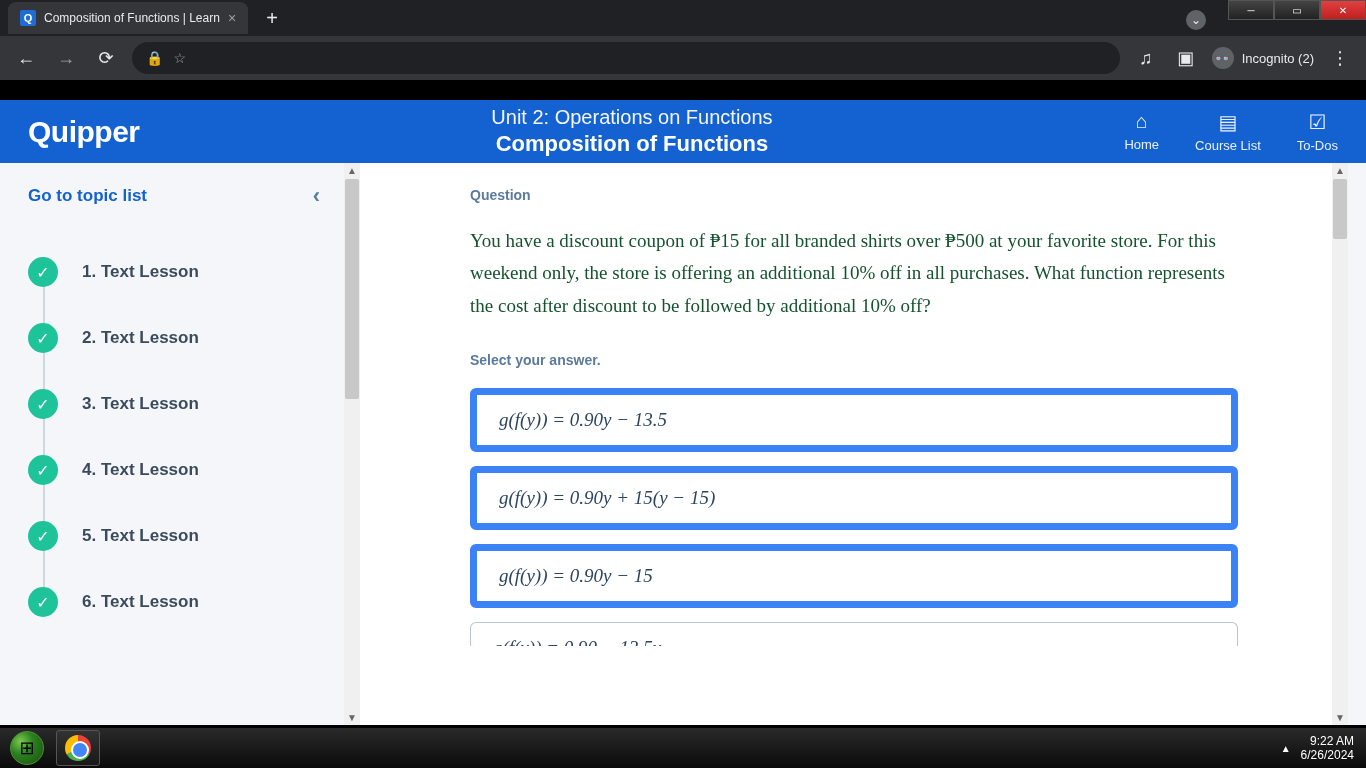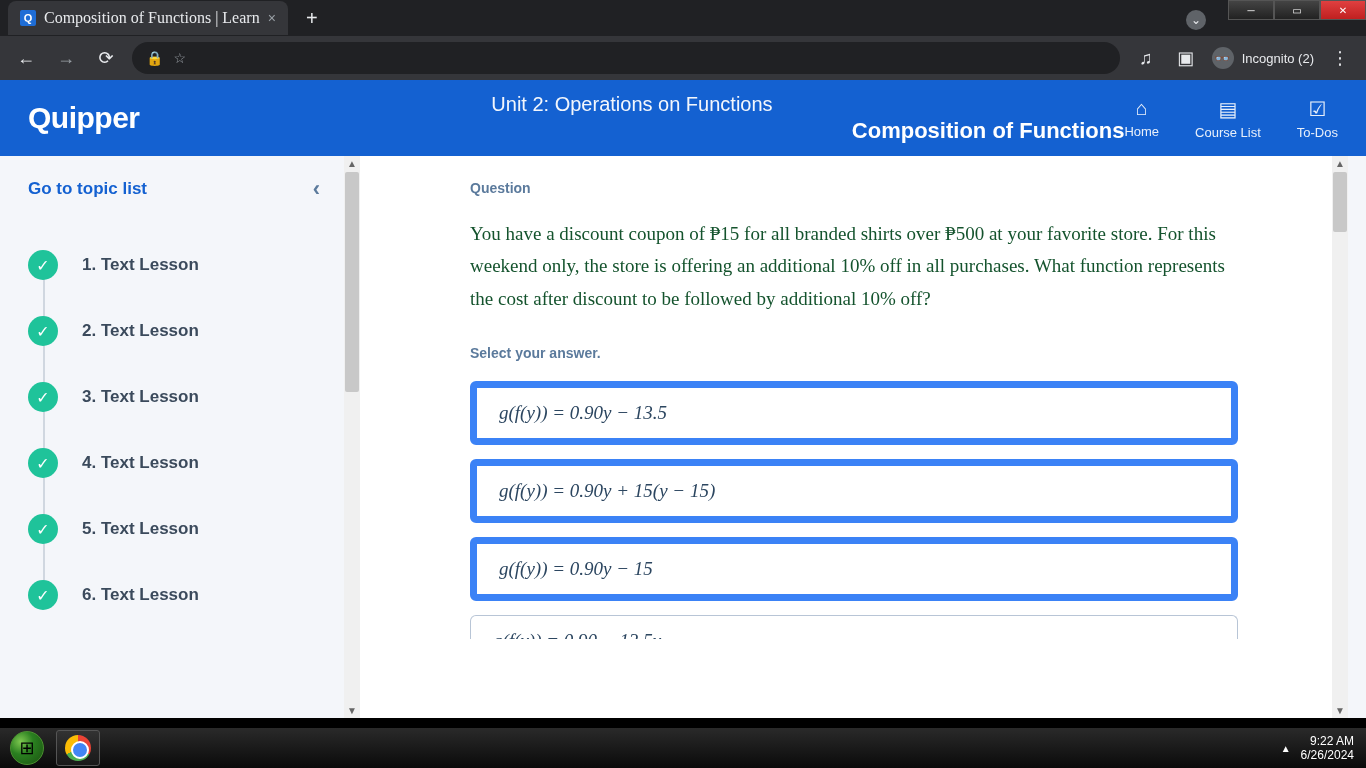--- a/index.html
+++ b/index.html
@@ -8,40 +8,40 @@
 
 .window-controls { position: absolute; top: 0; right: 0; display: flex; z-index: 100; }
 .win-btn { width: 46px; height: 20px; display: flex; align-items: center; justify-content: center; font-size: 10px; color: #fff; border: 1px solid #555; background: linear-gradient(#444, #222); }
 .win-close { background: linear-gradient(#e04040, #c02020); }
 
 
 .browser-top { background: #202124; color: #e8eaed; }
 .tab-bar { display: flex; align-items: center; height: 36px; padding-left: 8px; }
 .tab { display: flex; align-items: center; background: #35363a; padding: 8px 12px; border-radius: 8px 8px 0 0; max-width: 280px; gap: 8px; }
 .tab-favicon { width: 16px; height: 16px; background: #1e6dd6; border-radius: 2px; display: flex; align-items: center; justify-content: center; color: #fff; font-size: 11px; font-weight: bold; }
-.tab-title { font-size: 16px; white-space: nowrap; overflow: hidden; text-overflow: ellipsis; flex: 1; font-family: Liberation Serif, serif; }
+.tab-title { font-size: 12px; white-space: nowrap; overflow: hidden; text-overflow: ellipsis; flex: 1; }
 .tab-close { font-size: 14px; color: #9aa0a6; }
 .new-tab { margin-left: 10px; width: 28px; height: 28px; display: flex; align-items: center; justify-content: center; color: #e8eaed; font-size: 20px; }
 .tab-chevron { position: absolute; right: 160px; top: 10px; width: 20px; height: 20px; background: #5f6368; border-radius: 50%; display: flex; align-items: center; justify-content: center; color: #e8eaed; font-size: 12px; }
 
 .addr-bar { display: flex; align-items: center; height: 44px; padding: 0 12px; gap: 12px; background: #35363a; }
 .nav-icon { color: #9aa0a6; font-size: 18px; width: 28px; text-align: center; }
 .nav-icon.active { color: #e8eaed; }
 .url-box { flex: 1; background: #202124; border-radius: 20px; height: 32px; display: flex; align-items: center; padding: 0 14px; gap: 10px; color: #9aa0a6; font-size: 14px; }
 .url-text { flex: 1; white-space: nowrap; overflow: hidden; }
 .url-domain { color: #e8eaed; }
 .incognito { display: flex; align-items: center; gap: 8px; color: #e8eaed; font-size: 13px; }
 .incog-icon { width: 22px; height: 22px; background: #5f6368; border-radius: 50%; display: flex; align-items: center; justify-content: center; }
 
 
-.quipper-header { background: #1461d1; color: #fff; height: 76px; display: flex; align-items: center; padding: 0 28px; }
+.quipper-header { background: #1461d1; color: #fff; height: 63px; display: flex; align-items: center; padding: 0 28px; margin-top: 20px; }
 .logo { font-size: 30px; font-weight: 800; letter-spacing: -0.5px; }
 .header-center { flex: 1; text-align: center; }
 .unit-label { font-size: 20px; opacity: 0.95; }
-.topic-title { font-size: 22px; font-weight: 700; margin-top: 2px; text-align: right; }
+.topic-title { font-size: 22px; font-weight: 700; margin-top: 2px; }
 .header-nav { display: flex; gap: 36px; }
 .header-nav-item { display: flex; flex-direction: column; align-items: center; gap: 4px; font-size: 13px; opacity: 0.9; }
 .header-nav-icon { font-size: 20px; }
 
 
 .content-area { display: flex; height: calc(100% - 36px - 44px - 86px - 40px); background: #f4f6fa; }
 .sidebar { width: 360px; background: #f4f6fa; padding: 20px 0 20px 28px; position: relative; overflow: hidden; }
 .sidebar-scroll-track { position: absolute; right: 0; top: 0; width: 16px; height: 100%; background: #f0f0f0; }
 .sidebar-scroll-thumb { width: 14px; background: #c8c8c8; border-radius: 2px; margin: 1px auto 0; }
 .topic-list-link { color: #1461d1; font-weight: 700; font-size: 17px; display: flex; align-items: center; justify-content: space-between; padding-right: 40px; }

